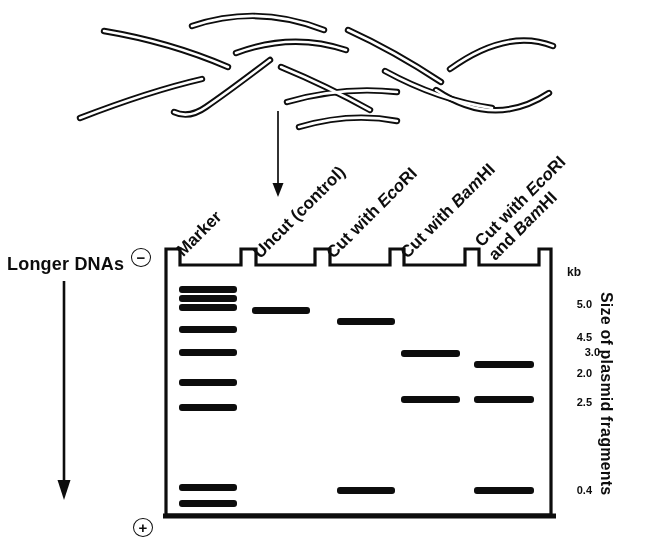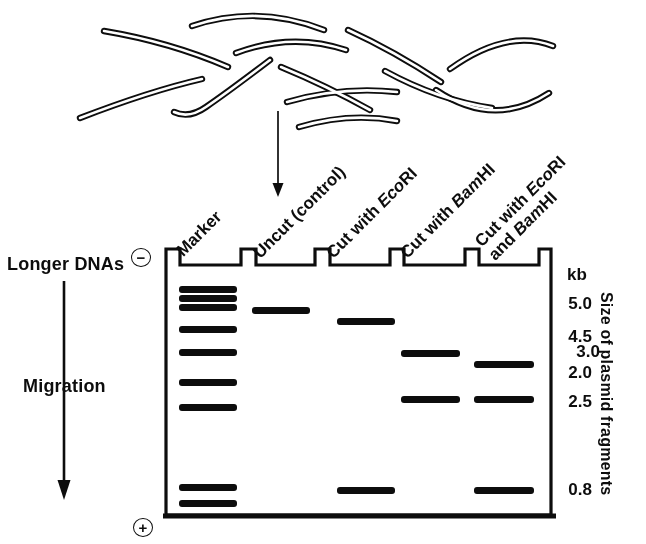--- a/index.html
+++ b/index.html
@@ -9,22 +9,22 @@
   }
   svg.layer { position:absolute; left:0; top:0; width:646px; height:544px; }
   .strand-black { fill:none; stroke:#0d0d0d; stroke-width:6.4; stroke-linecap:round; }
   .strand-white { fill:none; stroke:#ffffff; stroke-width:2.6; stroke-linecap:round; }
   .side-label { position:absolute; font-weight:bold; font-size:18px; letter-spacing:0.2px; white-space:nowrap; }
   .electrode {
     position:absolute; width:18px; height:17px; border:1.8px solid #0d0d0d; border-radius:50%;
     display:flex; align-items:center; justify-content:center;
     font-size:15px; font-weight:bold; line-height:1; padding:0;
   }
-  .kb-unit { position:absolute; left:567px; top:265px; font-weight:bold; font-size:17px; }
-  .tick { position:absolute; left:562px; width:30px; text-align:right; font-weight:bold; font-size:17px; line-height:18px; }
+  .kb-unit { position:absolute; left:567px; top:265px; font-weight:bold; font-size:12px; }
+  .tick { position:absolute; left:562px; width:30px; text-align:right; font-weight:bold; font-size:11px; line-height:18px; }
   .v-title {
     position:absolute; left:597px; top:292px; height:225px;
     writing-mode:vertical-rl; font-weight:bold; font-size:16px; letter-spacing:0.2px; white-space:nowrap;
   }
   .lane-label {
     position:absolute; transform:rotate(-45deg); transform-origin:0 100%;
     font-weight:bold; font-size:17px; line-height:19px; white-space:nowrap;
   }
   .lane-label i { font-style:italic; }
   .band { position:absolute; height:7px; background:#0d0d0d; border-radius:3px; }
@@ -82,32 +82,31 @@
                L241,265 L241,249 L256,249 L256,265
                L315,265 L315,249 L330,249 L330,265
                L390,265 L390,249 L404,249 L404,265
                L465,265 L465,249 L479,249 L479,265
                L539,265 L539,249 L551,249 L551,515 Z" fill="none" stroke="#0d0d0d" stroke-width="3.2"></path>
       <line x1="163" y1="516" x2="556" y2="516" stroke="#0d0d0d" stroke-width="5"></line>
     </g>
   </svg>
 
   <div class="side-label" style="left:7px; top:254px;">Longer DNAs</div>
-  <div class="side-label" style="left:23px; top:376px;">Migration</div>
   <div class="electrode" style="left:131px; top:248px;">−</div>
   <div class="electrode" style="left:133px; top:518px;">+</div>
 
   <div class="kb-unit">kb</div>
   <div id="ticks">
       <div class="tick" style="top: 295px;">5.0</div>
       <div class="tick" style="top: 312px; margin-top: 16px;">4.5</div>
       <div class="tick" style="top: 343px; margin-left: 8px;">3.0</div>
       <div class="tick" style="top: 357px; margin-top: 36px;">2.5</div>
       <div class="tick" style="top: 364px;">2.0</div>
-      <div class="tick" style="top: 481px;">0.8</div>
+      <div class="tick" style="top: 481px;">0.4</div>
     </div>
   <div class="v-title">Size of plasmid fragments</div>
 
   <div id="lane-labels">
       <div class="lane-label" style="left: 186px; bottom: 284px;">
         <div><span>Marker</span></div>
       </div>
       <div class="lane-label" style="left: 263px; bottom: 282px;">
         <div><span>Uncut (control)</span></div>
       </div>

